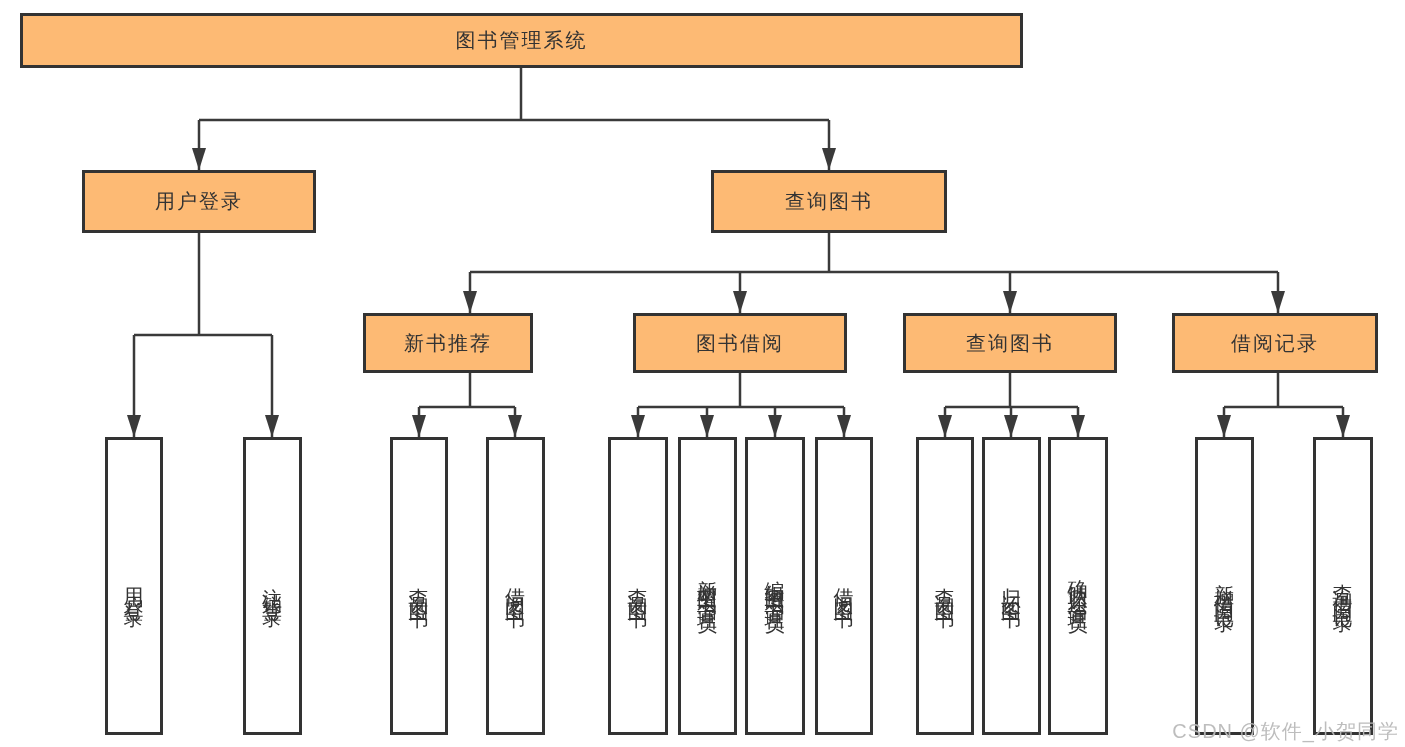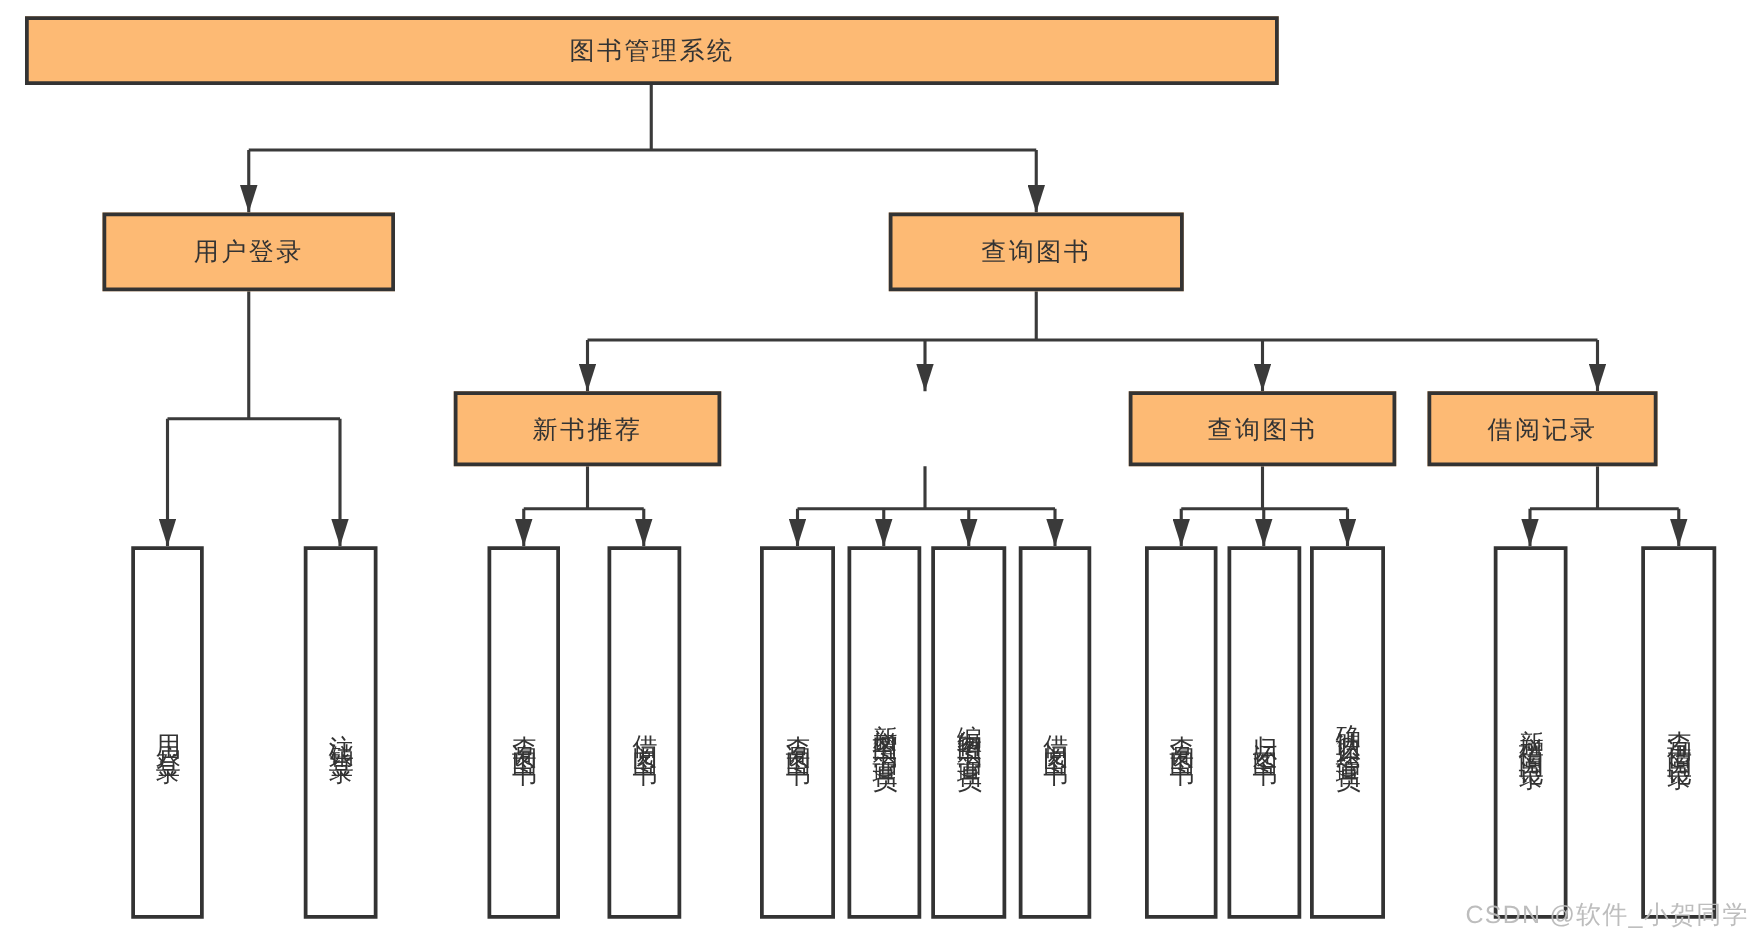--- a/index.html
+++ b/index.html
@@ -25,24 +25,24 @@
     align-items: center;
     justify-content: center;
     color: #333333;
     font-size: 20px;
     letter-spacing: 2px;
     text-align: center;
   }
   .node.h-root   { left: 20px;   top: 13px;  width: 1003px; height: 55px; }
   .node.h-lvl2a  { left: 82px;   top: 170px; width: 234px;  height: 63px; }
   .node.h-lvl2b  { left: 711px;  top: 170px; width: 236px;  height: 63px; }
-  .node.h-sec0   { left: 363px;  top: 313px; width: 214px;  height: 60px; }
+  .node.h-sec0   { left: 363px;  top: 313px; width: 170px;  height: 60px; }
   .node.h-sec1   { left: 633px;  top: 313px; width: 214px;  height: 60px; }
   .node.h-sec2   { left: 903px;  top: 313px; width: 214px;  height: 60px; }
-  .node.h-sec3   { left: 1142px; top: 313px; width: 184px;  height: 60px; }
+  .node.h-sec3   { left: 1172px; top: 313px; width: 206px;  height: 60px; }
   .leaf {
     position: absolute;
     box-sizing: border-box;
     top: 437px;
     height: 298px;
     border: 3px solid #333333;
     background: #ffffff;
     display: flex;
     align-items: center;
     justify-content: center;
@@ -152,20 +152,23 @@
   <div class="node h-lvl2a">
     <span>用户登录</span>
   </div>
   <div class="node h-lvl2b">
     <span>查询图书</span>
   </div>
 
   <div class="node h-sec0">
     <span>新书推荐</span>
   </div>
+  <div class="node h-sec1">
+    <span>图书借阅</span>
+  </div>
   <div class="node h-sec2">
     <span>查询图书</span>
   </div>
   <div class="node h-sec3">
     <span>借阅记录</span>
   </div>
 
   <div class="leaf l0">
     <span>用户登录</span>
   </div>

